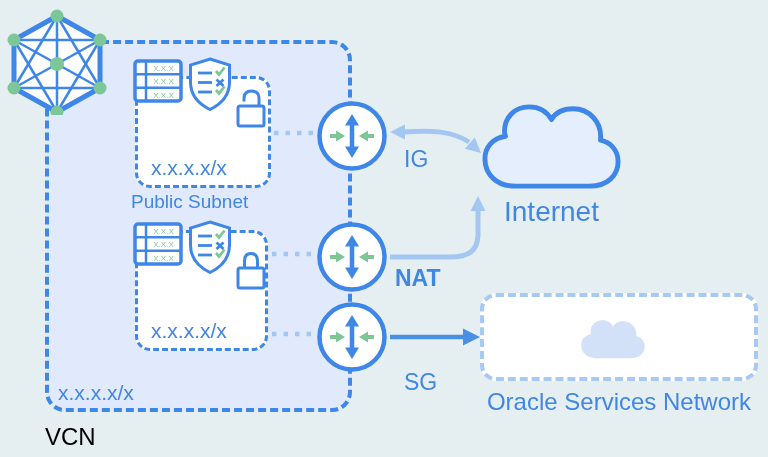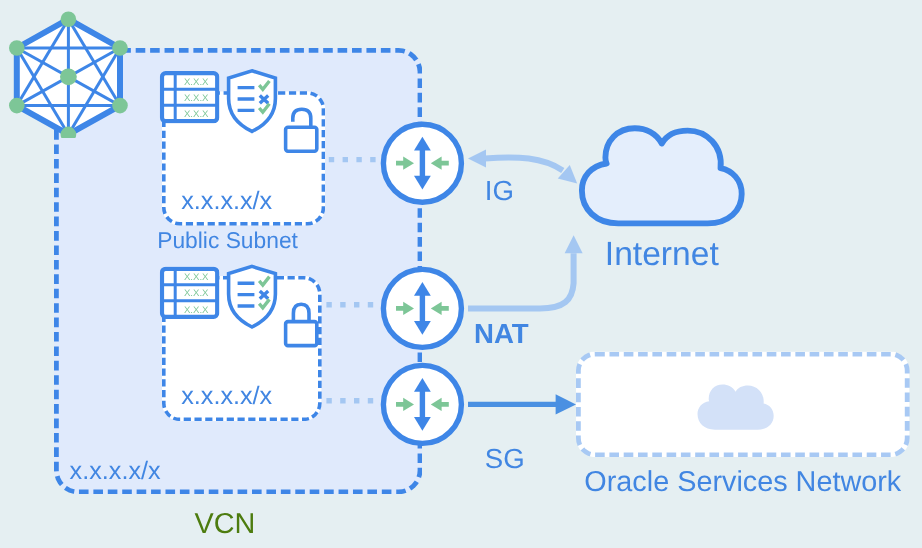--- a/index.html
+++ b/index.html
@@ -11,21 +11,21 @@
   }
   .abs{position:absolute;}
   .canvas{position:absolute;inset:0;width:768px;height:457px;}
 
   
   .vcn-box{
     left:45px;top:40px;width:307px;height:372px;box-sizing:border-box;
     background:#e0eafc;border:4px dashed #3e86e7;border-radius:20px;
   }
   .vcn-cidr{left:58px;top:381px;font-size:21px;color:#4186e2;}
-  .vcn-label{left:34px;top:423px;width:307px;text-align:center;font-size:24px;color:#4d7c0f;}
+  .vcn-label{left:45px;top:423px;width:307px;text-align:left;font-size:24px;color:#000000;}
 
   
   .subnet{box-sizing:border-box;background:#ffffff;border:3.5px dashed #3e86e7;border-radius:15px;}
   .public-subnet{left:135px;top:76px;width:136px;height:112px;}
   .private-subnet{left:135px;top:230px;width:133px;height:121px;}
   .subnet-cidr{position:absolute;left:13px;bottom:5px;font-size:21px;color:#4186e2;}
   .subnet-label{text-align:left;font-size:19px;color:#4186e2;}
   .public-subnet-label{left:131px;top:191px;width:144px;}
   .private-subnet-label{left:127px;top:354px;width:148px;}
 

